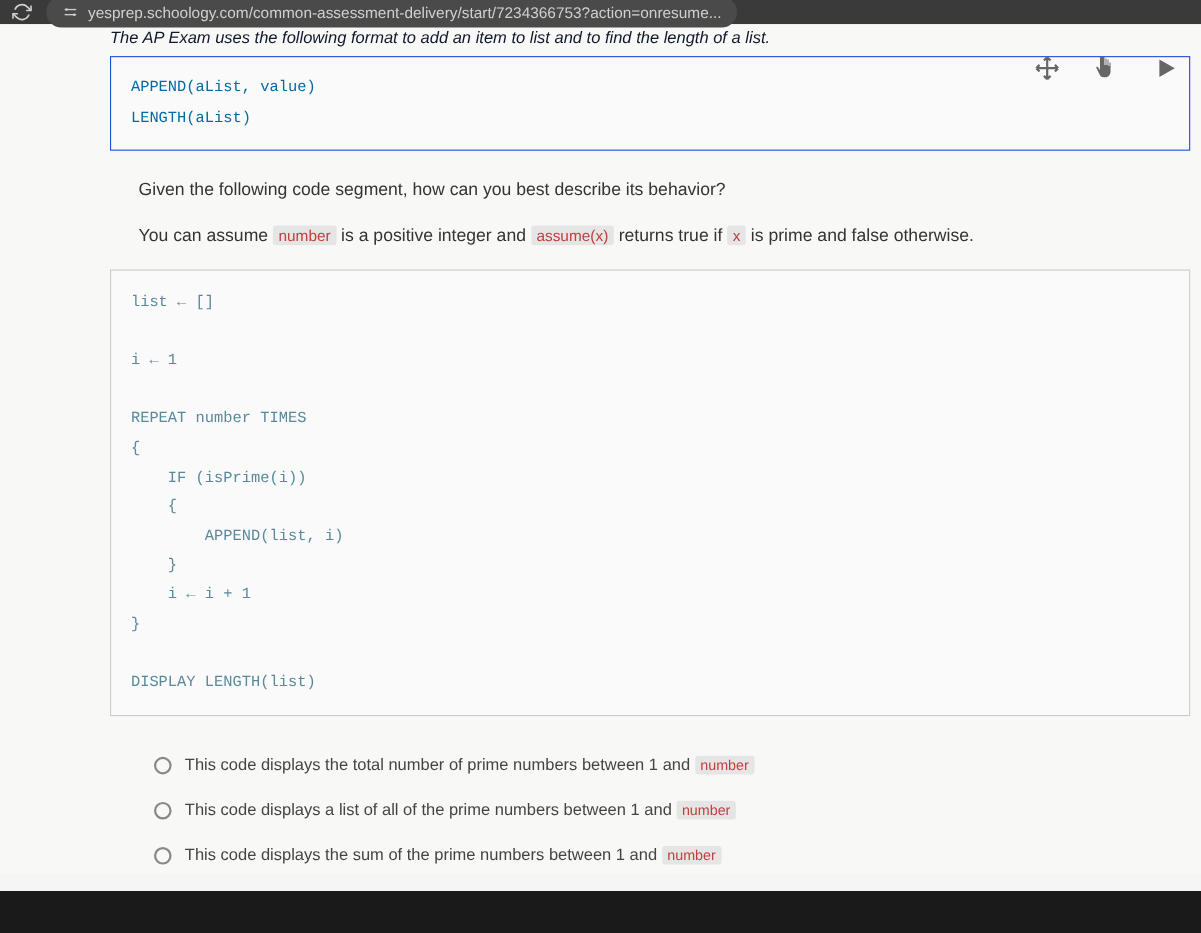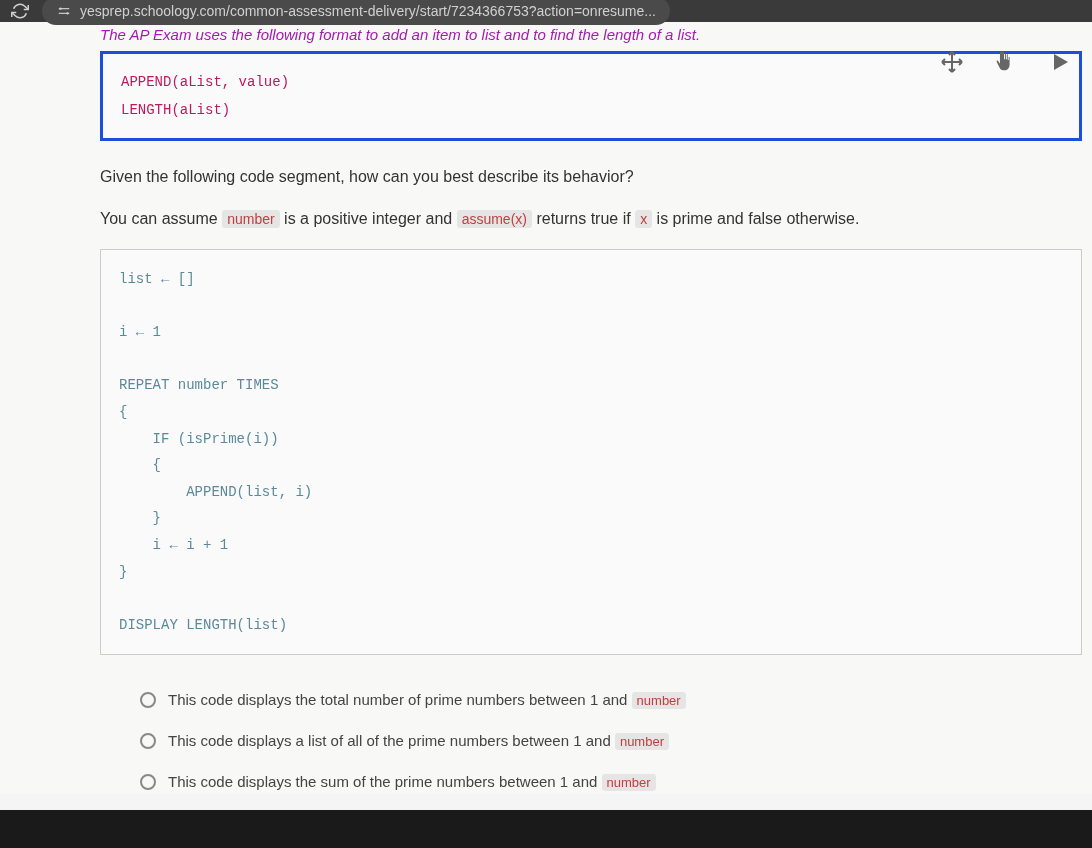--- a/index.html
+++ b/index.html
@@ -49,57 +49,58 @@
       font-size: 14px;
       color: #d0d0d0;
     }
     .content {
       padding: 0 0 0 100px;
       background: #f8f8f6;
       height: calc(100% - 76px);
       overflow: hidden;
     }
     .intro-text {
-      color: #a21caf;
+      color: #0f172a;
       font-size: 15px;
       padding: 4px 0 8px 0;
       font-style: italic;
     }
     .toolbar {
       position: absolute;
       right: 20px;
       top: 50px;
       display: flex;
       gap: 30px;
       align-items: center;
     }
     .toolbar-icon {
       width: 24px;
       height: 24px;
       color: #666;
       cursor: pointer;
     }
     .code-box {
-      border: 3px solid #1d4ed8;
+      border: 1px solid #1d4ed8;
       background: #fafafa;
       padding: 14px 18px;
       font-family: 'Courier New', monospace;
       font-size: 14px;
-      color: #be185d;
+      color: #0369a1;
       margin-bottom: 24px;
       margin-right: 10px;
     }
     .code-box .line {
       padding: 6px 0;
     }
     .question-text {
       font-size: 16px;
       color: #333;
       margin-bottom: 18px;
       line-height: 1.5;
+      margin-left: 26px;
     }
     .inline-code {
       background: #e5e5e5;
       color: #c04040;
       font-family: Liberation Sans, sans-serif;
       padding: 1px 5px;
       border-radius: 3px;
       font-size: 14px;
     }
     .code-block {

